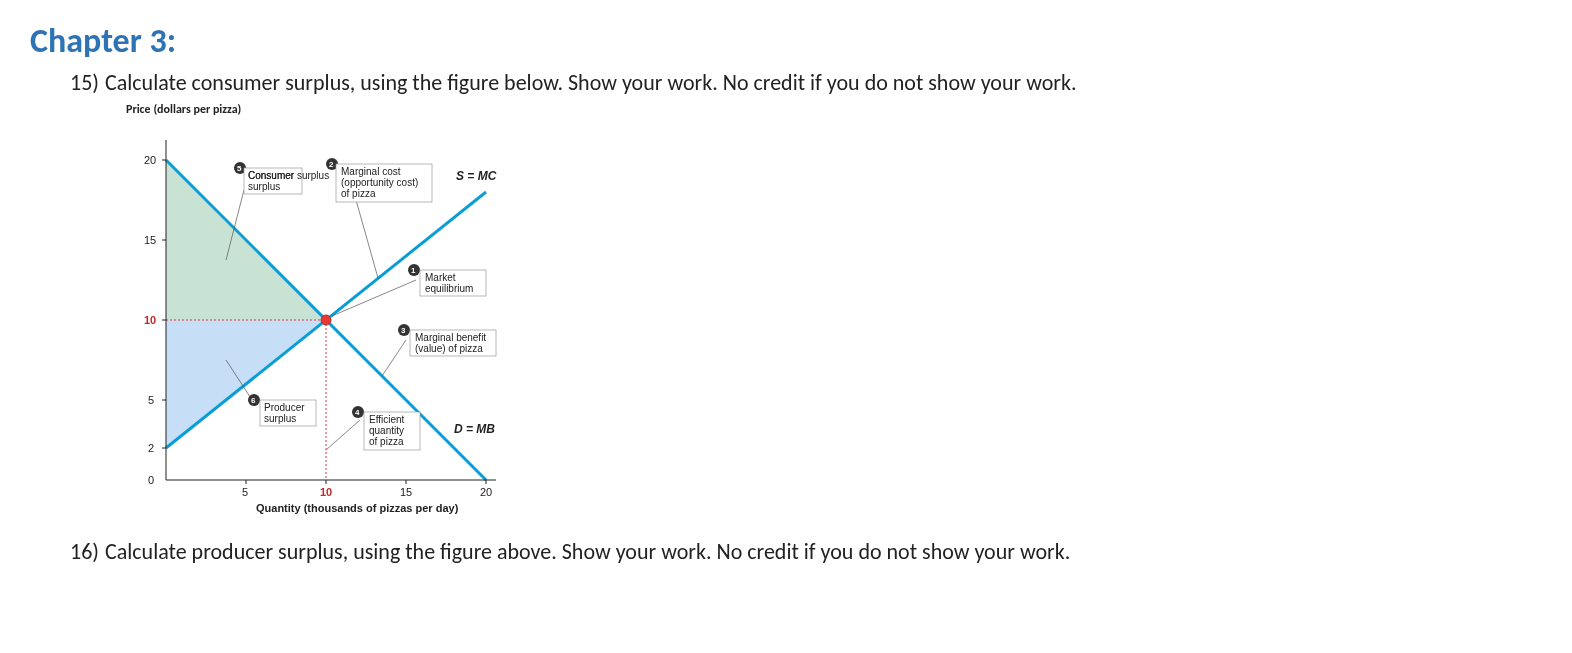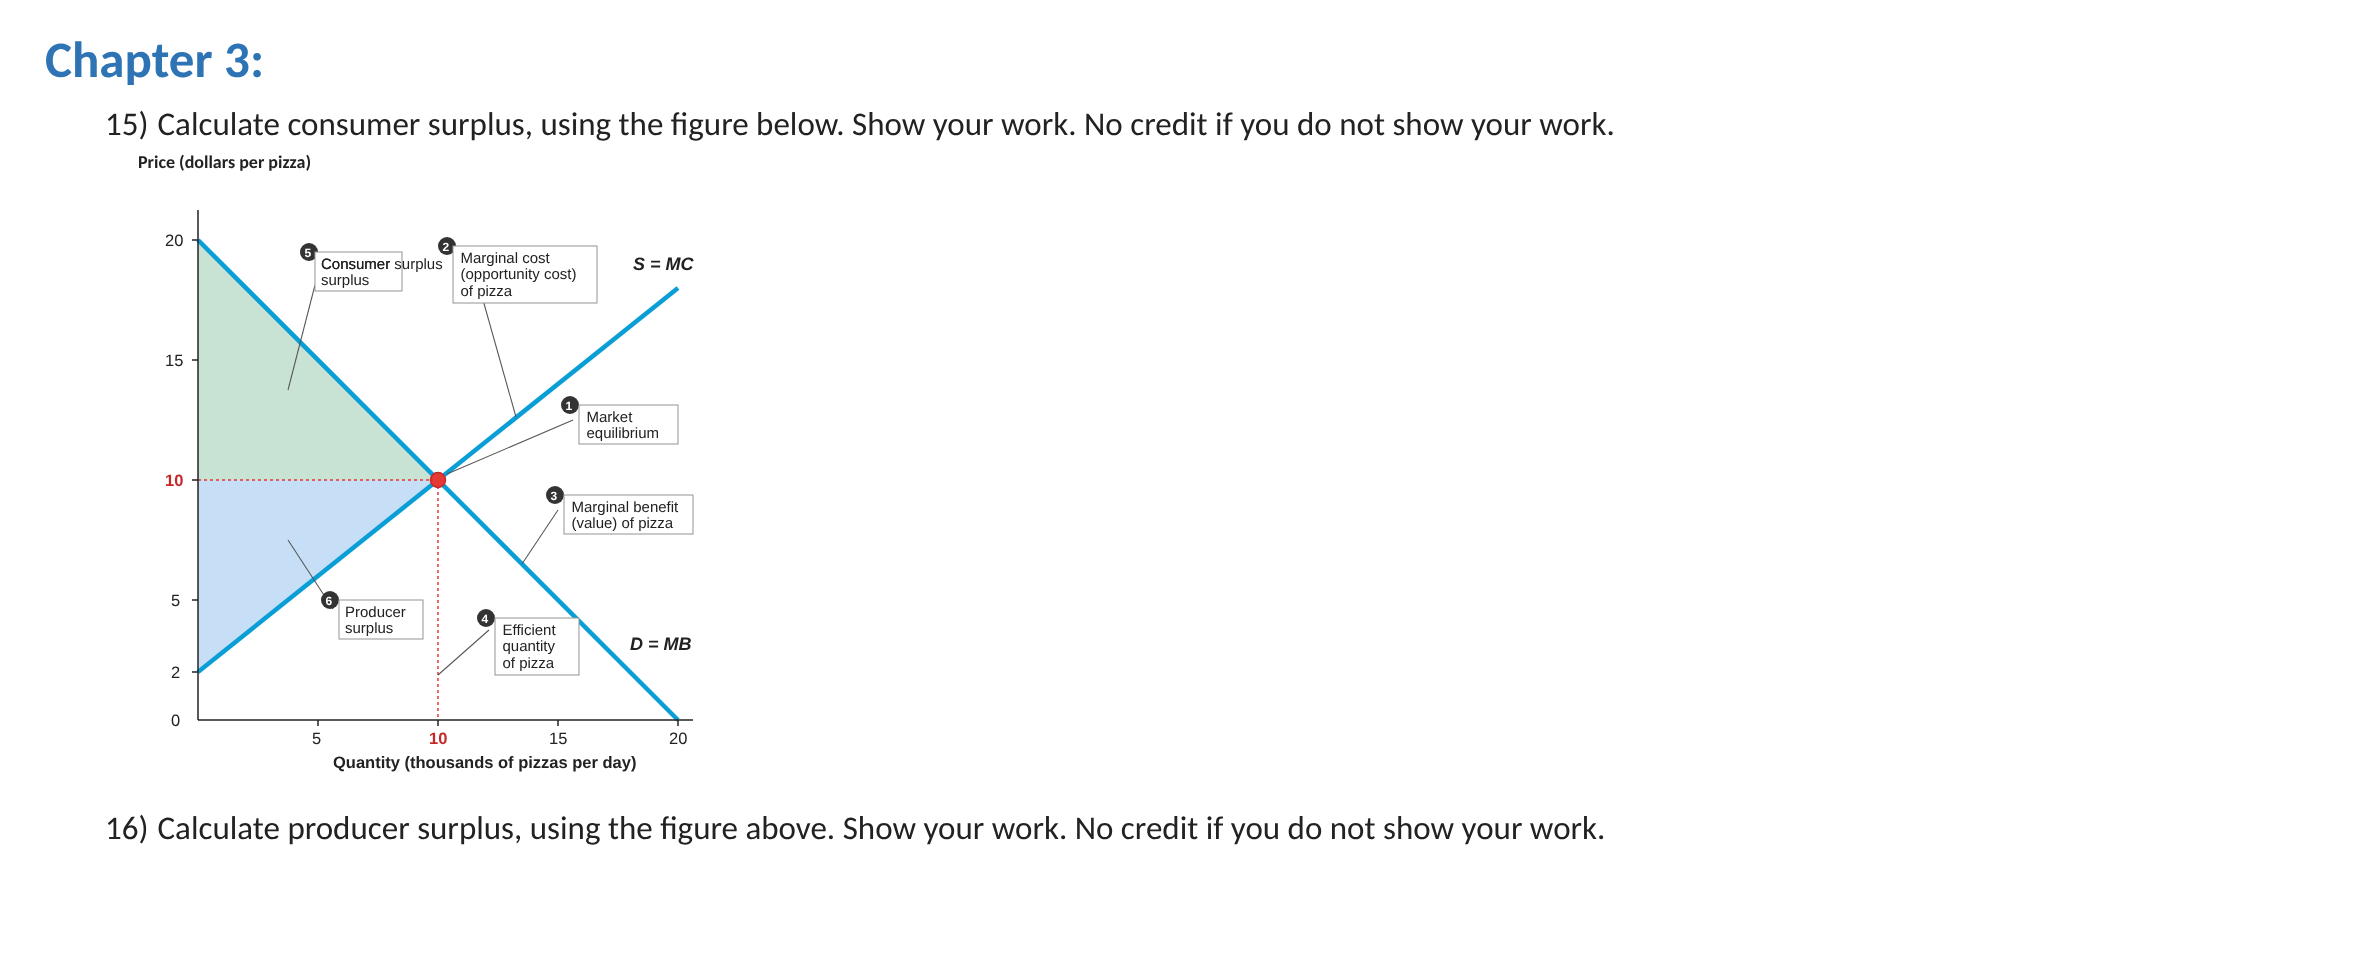--- a/index.html
+++ b/index.html
@@ -18,21 +18,21 @@
     font-weight: 700;
   }
   .question {
     font-size: 22px;
     margin-left: 40px;
     margin-bottom: 6px;
     color: #222;
   }
   .qnum { margin-right: 6px; }
   .figure-wrap {
-    margin-left: 62px;
+    margin-left: 96px;
     margin-bottom: 18px;
   }
   .fig-title {
     font-size: 12px;
     font-weight: 700;
     margin-bottom: 4px;
     color: #222;
   }
   svg { display:block; }
   .axis { stroke:#222; stroke-width:1; }

